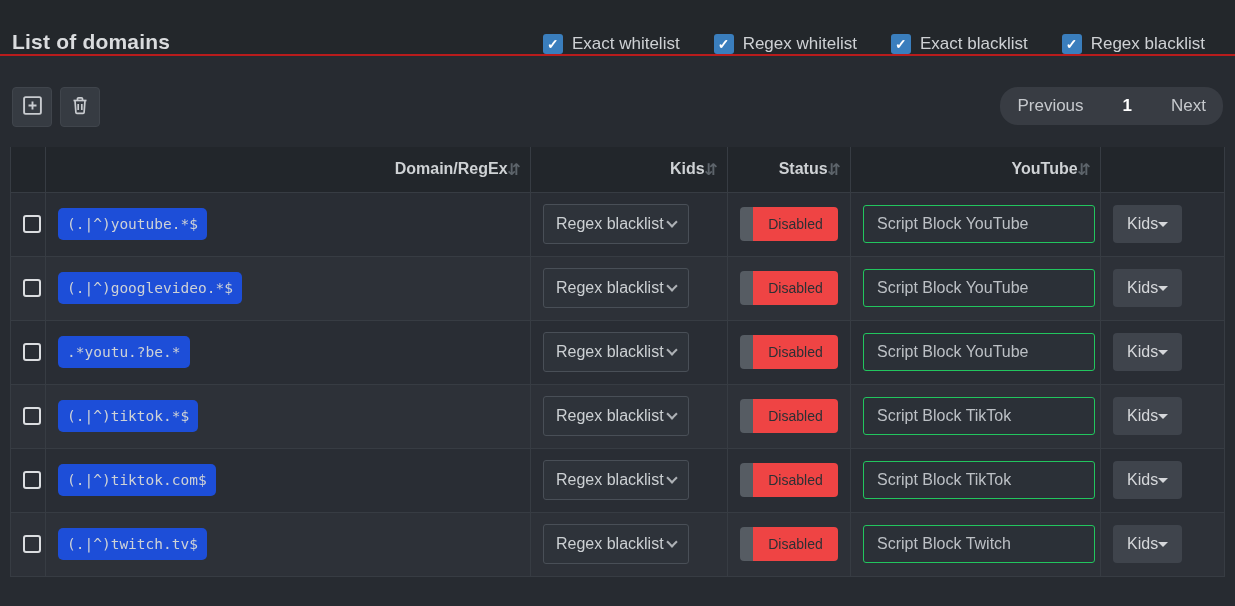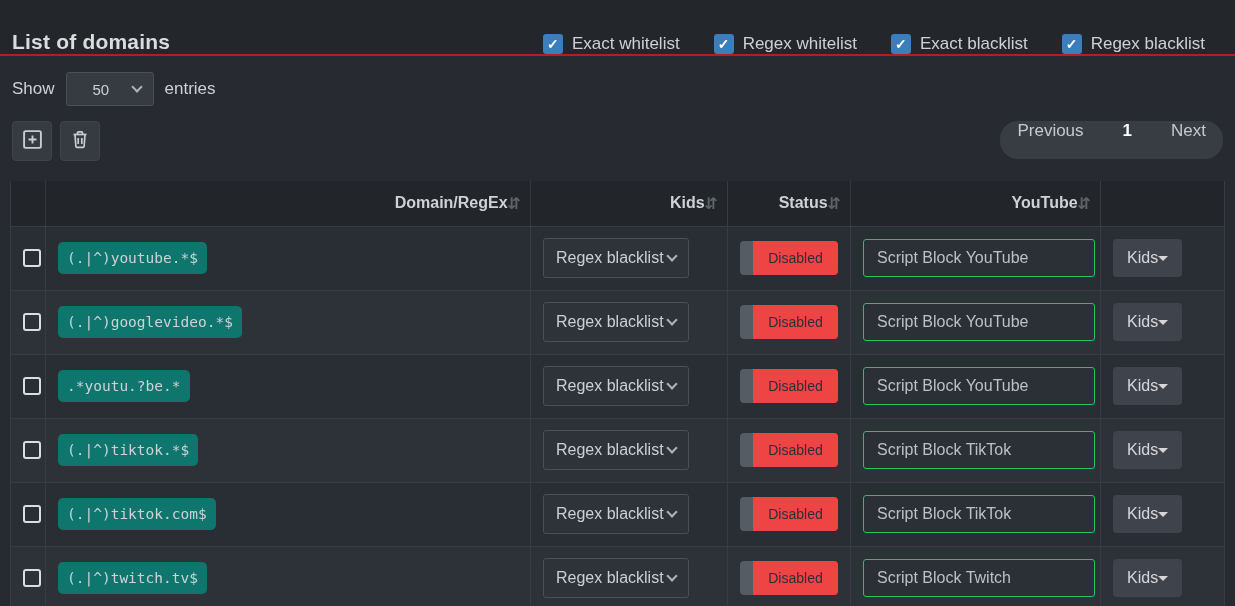--- a/index.html
+++ b/index.html
@@ -37,21 +37,21 @@
     color:#d0d3d6; font-size:16px; padding:0 10px; outline:none;
     font-family:"Liberation Sans", sans-serif;
   }
   .toolbar-row2 { display:flex; justify-content:space-between; align-items:flex-start; margin-top:15px; padding:0 2px; }
   .btn-group { display:flex; gap:8px; }
   .icon-btn {
     width:40px; height:40px; background:#363b42; border:1px solid #40454c; border-radius:4px;
     color:#c9ccd0; display:flex; align-items:center; justify-content:center; cursor:pointer;
   }
   .pagination {
-    display:flex; align-items:flex-start; background:#383c43; border-radius:18px;
+    display:flex; align-items:center; background:#383c43; border-radius:18px;
     height:38px; padding:0 17px; font-size:17px; color:#c6c9cd;
   }
   .page-prev { padding-right:29px; cursor:pointer; }
   .page-num  { color:#ffffff; font-weight:700; padding:0 10px; }
   .page-next { padding-left:29px; cursor:pointer; }
   
   table { width:100%; border-collapse:collapse; table-layout:fixed; margin-top:20px; }
   thead th {
     background:#22262b; height:45px; font-size:16px; font-weight:700; color:#cfd2d5;
     text-align:left; padding:0 12px; border:1px solid #373c43; border-top:none;
@@ -64,21 +64,21 @@
   tbody td { border:1px solid #373c43; height:64px; padding:0 12px; vertical-align:middle; }
   tbody tr:nth-child(odd)  { background:#292d34; }
   tbody tr:nth-child(even) { background:#2d3138; }
   .cell-check { text-align:center; }
   .rowcheck {
     display:inline-block; width:18px; height:18px;
     border:2px solid #dbdde0; border-radius:3px; vertical-align:middle; cursor:pointer;
   }
   .chip {
     font-family:"DejaVu Sans Mono", monospace; font-size:14.5px;
-    background:#0f766e; color:#ced2d6; padding:8px 9px; border-radius:5px; white-space:nowrap;
+    background:#1d4ed8; color:#ced2d6; padding:8px 9px; border-radius:5px; white-space:nowrap;
   }
   .sel {
     width:146px; height:40px; background:#2e333a; border:1px solid #494f57; border-radius:3px;
     display:flex; align-items:center; justify-content:space-between; padding:0 12px;
     font-size:16px; color:#ccd0d3; cursor:pointer;
   }
   .chev {
     width:8px; height:8px; border-right:2px solid #aeb2b6; border-bottom:2px solid #aeb2b6;
     transform:rotate(45deg); margin-top:-4px; flex:0 0 auto;
   }
@@ -122,28 +122,20 @@
     <label class="filter">
       <span class="cb">✓</span>
       <span>Regex blacklist</span>
     </label>
   </div>
 </div>
 
 <div class="card-body">
 
   <div class="toolbar-row1">
-    <div class="show-group">
-      <span>Show</span>
-      <div class="show-select">
-        <span>50</span>
-        <span class="chev"></span>
-      </div>
-      <span>entries</span>
-    </div>
   </div>
 
   <div class="toolbar-row2">
     <div class="btn-group">
       <button class="icon-btn">
         <span>
           <svg width="21" height="21" viewBox="0 0 20 20" fill="none" stroke="currentColor" stroke-width="1.8">
             <rect x="2" y="2" width="16" height="16" rx="1.5"></rect>
             <path d="M10 6.2v7.6M6.2 10h7.6"></path>
           </svg>

